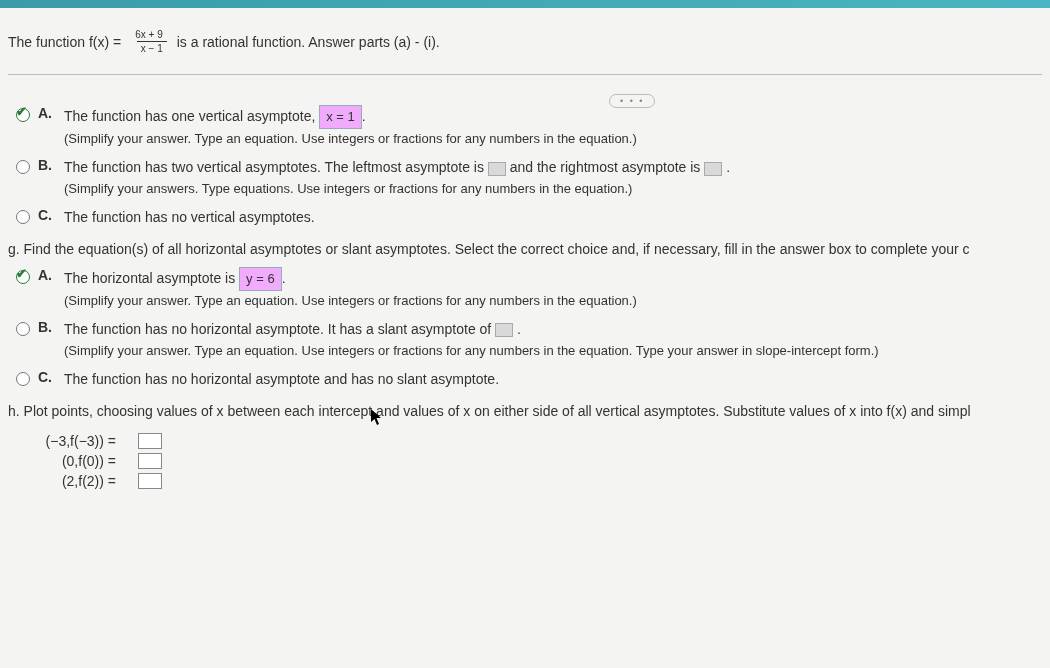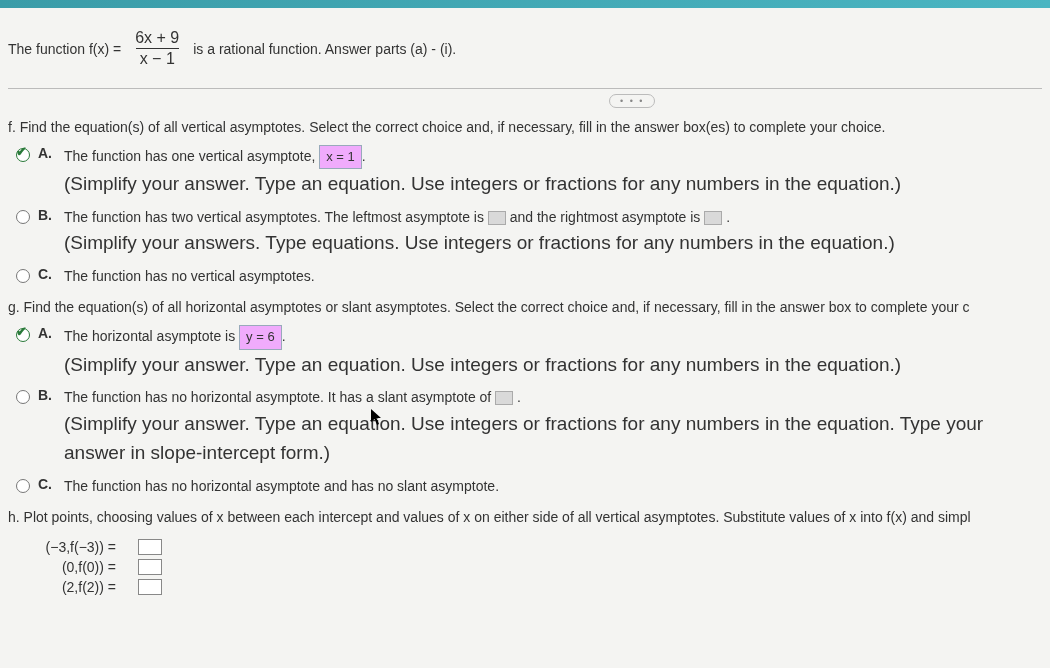--- a/index.html
+++ b/index.html
@@ -23,24 +23,24 @@
     .prompt-row {
       display: flex;
       align-items: center;
       gap: 6px;
       flex-wrap: wrap;
       margin-bottom: 6px;
     }
     .fraction {
       display: inline-flex;
       flex-direction: column;
-      align-items: center;
+      align-items: flex-end;
       vertical-align: middle;
       margin: 0 4px;
-      font-size: 16px;
+      font-size: 10px;
     }
     .fraction .num { padding: 0 4px 1px 4px; }
     .fraction .den { border-top: 1.2px solid #333; padding: 1px 4px 0 4px; }
     hr.divider {
       border: none;
       border-top: 1px solid #bbb;
       margin: 20px 0 6px 0;
       position: relative;
     }
     .ellipsis-pill {
@@ -114,21 +114,21 @@
     }
     .points-block { margin: 14px 0 0 12px; }
     .points-block .row {
       display: flex;
       align-items: center;
       gap: 22px;
       margin: 4px 0;
       font-size: 14px;
     }
     .points-block .lhs { text-align: right; min-width: 96px; }
-    .hint { font-size: 19px; }
+    .hint { font-size: 13px; }
     .cursor {
       position: absolute;
       top: 408px; left: 370px;
       font-size: 14px;
       color: #000;
       pointer-events: none;
     }
   </style>
 </head>
 <body>
@@ -143,21 +143,20 @@
       <span class="num">6x + 9</span>
       <span class="den">x − 1</span>
     </span>
     <span>is a rational function. Answer parts (a) - (i).</span>
   </div>
 
   <hr class="divider">
   <div class="ellipsis-pill">• • •</div>
 
   <div class="question-block">
-    <div class="q-text">f. Find the equation(s) of all vertical asymptotes. Select the correct choice and, if necessary, fill in the answer box(es) to complete your choice.</div>
 
     <div class="choice">
       <div class="radio selected-check"></div>
       <div class="choice-label">A.</div>
       <div class="choice-body">
         <span>The function has one vertical asymptote,</span>
         <span class="answer-field">x = 1</span><span>.</span>
         <div class="hint">(Simplify your answer. Type an equation. Use integers or fractions for any numbers in the equation.)</div>
       </div>
     </div>

